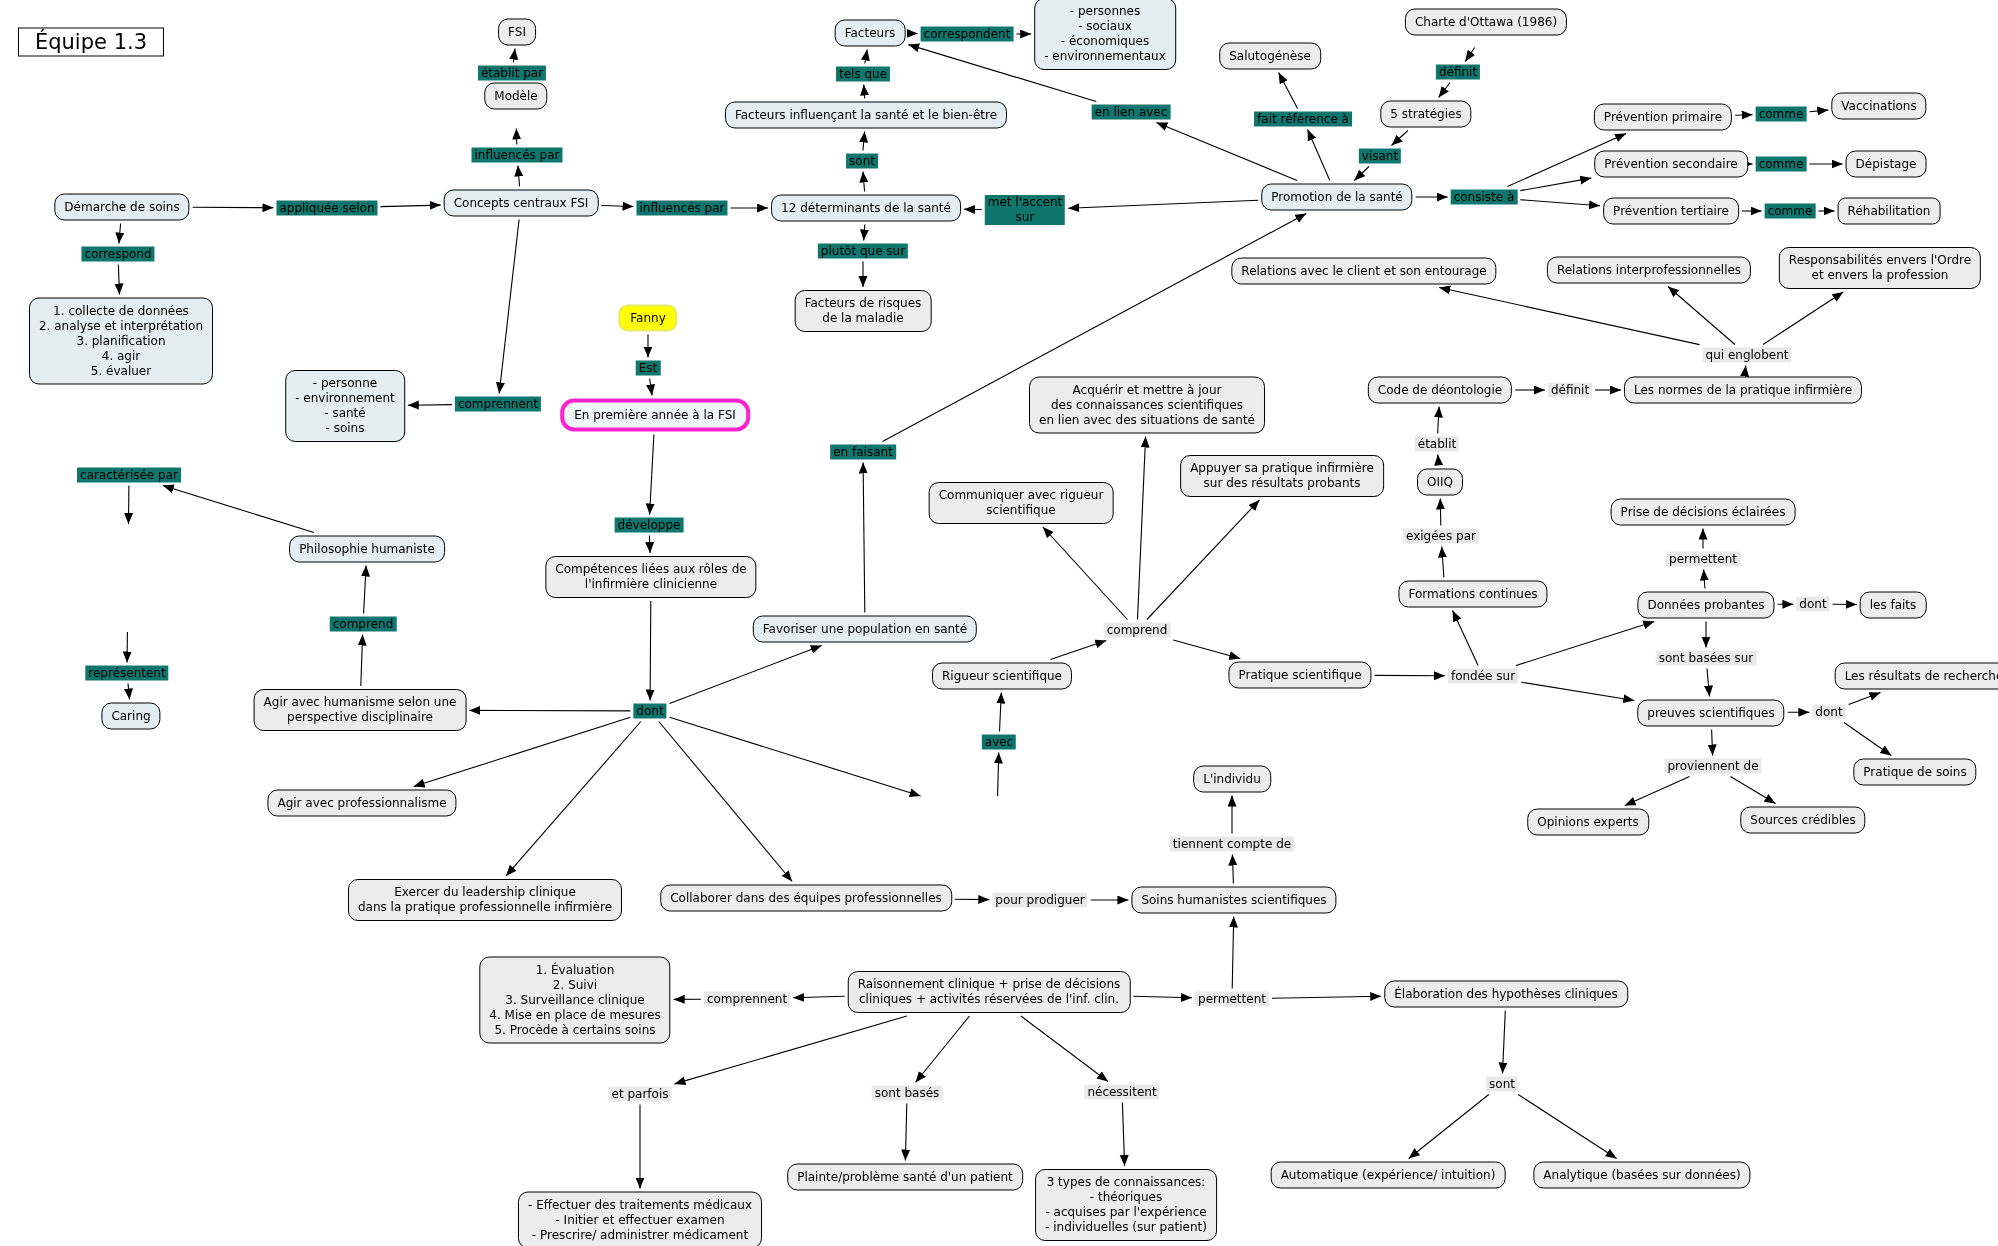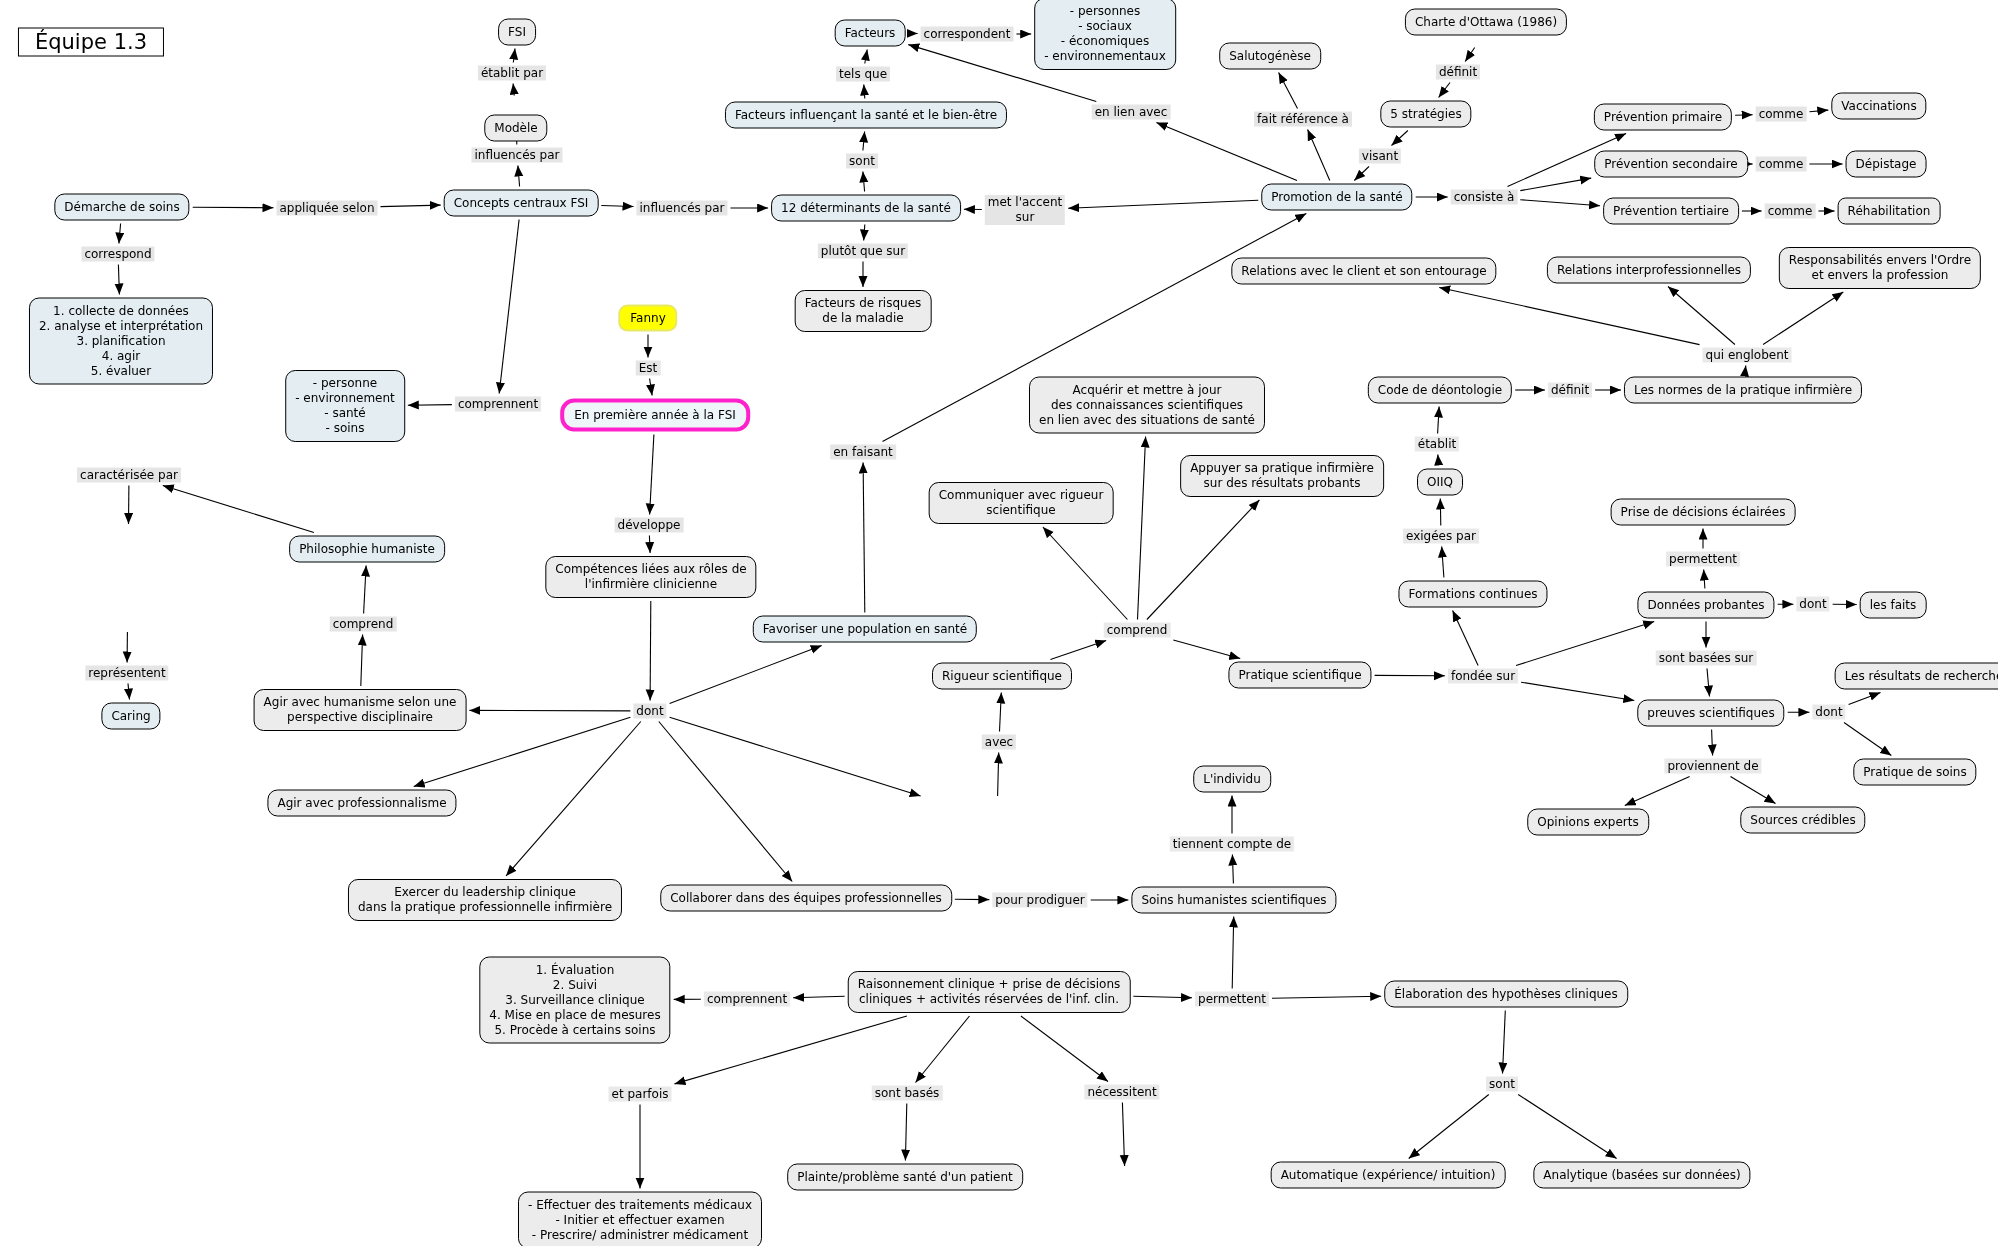--- a/index.html
+++ b/index.html
@@ -7,21 +7,21 @@
          font-family:"DejaVu Sans","Liberation Sans",sans-serif;}
   #edges{position:absolute;left:0;top:0;}
   .edge{stroke:#000;stroke-width:1.1px;}
   .item{position:absolute;transform:translate(-50%,-50%);color:#000;
         font-size:12px;line-height:15px;text-align:center;white-space:nowrap;z-index:2;}
   .blue{background:#e3edf2;border:1px solid #000;border-radius:10px;padding:5px 9px;}
   .gray{background:#ececec;border:1px solid #000;border-radius:10px;padding:5px 9px;}
   .yellow{background:#ffff00;border:2px solid #e8e86a;border-radius:9px;padding:4px 10px;}
   .highlight{background:#eef6f9;border:4px solid #ff22cc;border-radius:14px;padding:5px 10px;}
   .title{background:#ffffff;border:1px solid #000;border-radius:0;padding:6px 16px;font-size:21px;}
-  .label{background:#e5e5e5;padding:0 3px;}
+  .label{background:#0f766e;padding:0 3px;}
   .label-hl{background:#e9e9e9;padding:0 3px;}
 </style>
 </head>
 <body>
 
 <div id="stage" style="width: 1998px; height: 1246px;">
   <svg id="edges" xmlns="http://www.w3.org/2000/svg" width="1998" height="1246">
     <defs>
       <marker id="arrow" markerUnits="userSpaceOnUse" markerWidth="12" markerHeight="10" refX="11" refY="4.5" orient="auto">
         <path d="M0,0 L11,4.5 L0,9 z" fill="#000"></path>
@@ -137,21 +137,21 @@
       <line x1="1505.3" y1="1010.5" x2="1502.5" y2="1073.5" class="edge" marker-end="url(#arrow)"></line>
       <line x1="1488.8" y1="1094.5" x2="1408.7" y2="1158.5" class="edge" marker-end="url(#arrow)"></line>
       <line x1="1518.2" y1="1094.5" x2="1616.6" y2="1158.5" class="edge" marker-end="url(#arrow)"></line>
     </svg>
 <div class="item title" style="left: 91px; top: 42px;">
       <div>Équipe 1.3</div>
     </div>
     <div class="item gray" style="left: 517px; top: 32px;">
       <div>FSI</div>
     </div>
-    <div class="item gray" style="left: 516px; top: 128px;">
+    <div class="item gray" style="left: 516px; top: 96px;">
       <div>Modèle</div>
     </div>
     <div class="item blue" style="left: 521px; top: 203px;">
       <div>Concepts centraux FSI</div>
     </div>
     <div class="item blue" style="left: 122px; top: 207px;">
       <div>Démarche de soins</div>
     </div>
     <div class="item blue" style="left: 121px; top: 341px;">
       <div>1. collecte de données</div>
@@ -335,20 +335,26 @@
     </div>
     <div class="item gray" style="left: 1388px; top: 1175px;">
       <div>Automatique (expérience/ intuition)</div>
     </div>
     <div class="item gray" style="left: 1642px; top: 1175px;">
       <div>Analytique (basées sur données)</div>
     </div>
     <div class="item gray" style="left: 905px; top: 1177px;">
       <div>Plainte/problème santé d'un patient</div>
     </div>
+    <div class="item gray" style="left: 1126px; top: 1205px;">
+      <div>3 types de connaissances:</div>
+      <div>- théoriques</div>
+      <div>- acquises par l'expérience</div>
+      <div>- individuelles (sur patient)</div>
+    </div>
     <div class="item gray" style="left: 640px; top: 1220px;">
       <div>- Effectuer des traitements médicaux</div>
       <div>- Initier et effectuer examen</div>
       <div>- Prescrire/ administrer médicament</div>
     </div>
     <div class="item label" style="left: 512px; top: 73px;">
       <div>établit par</div>
     </div>
     <div class="item label" style="left: 517px; top: 155px;">
       <div>influencés par</div>

